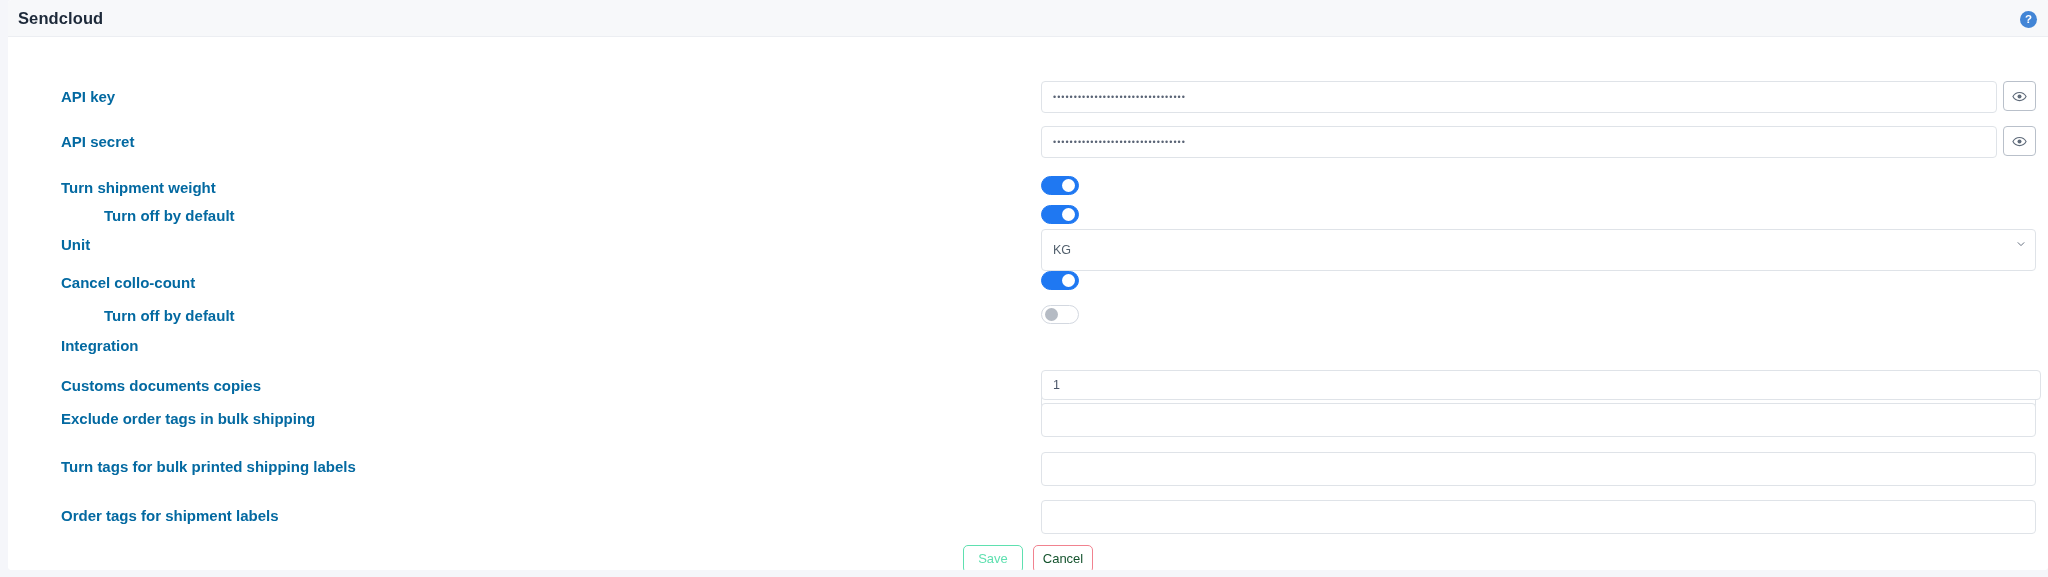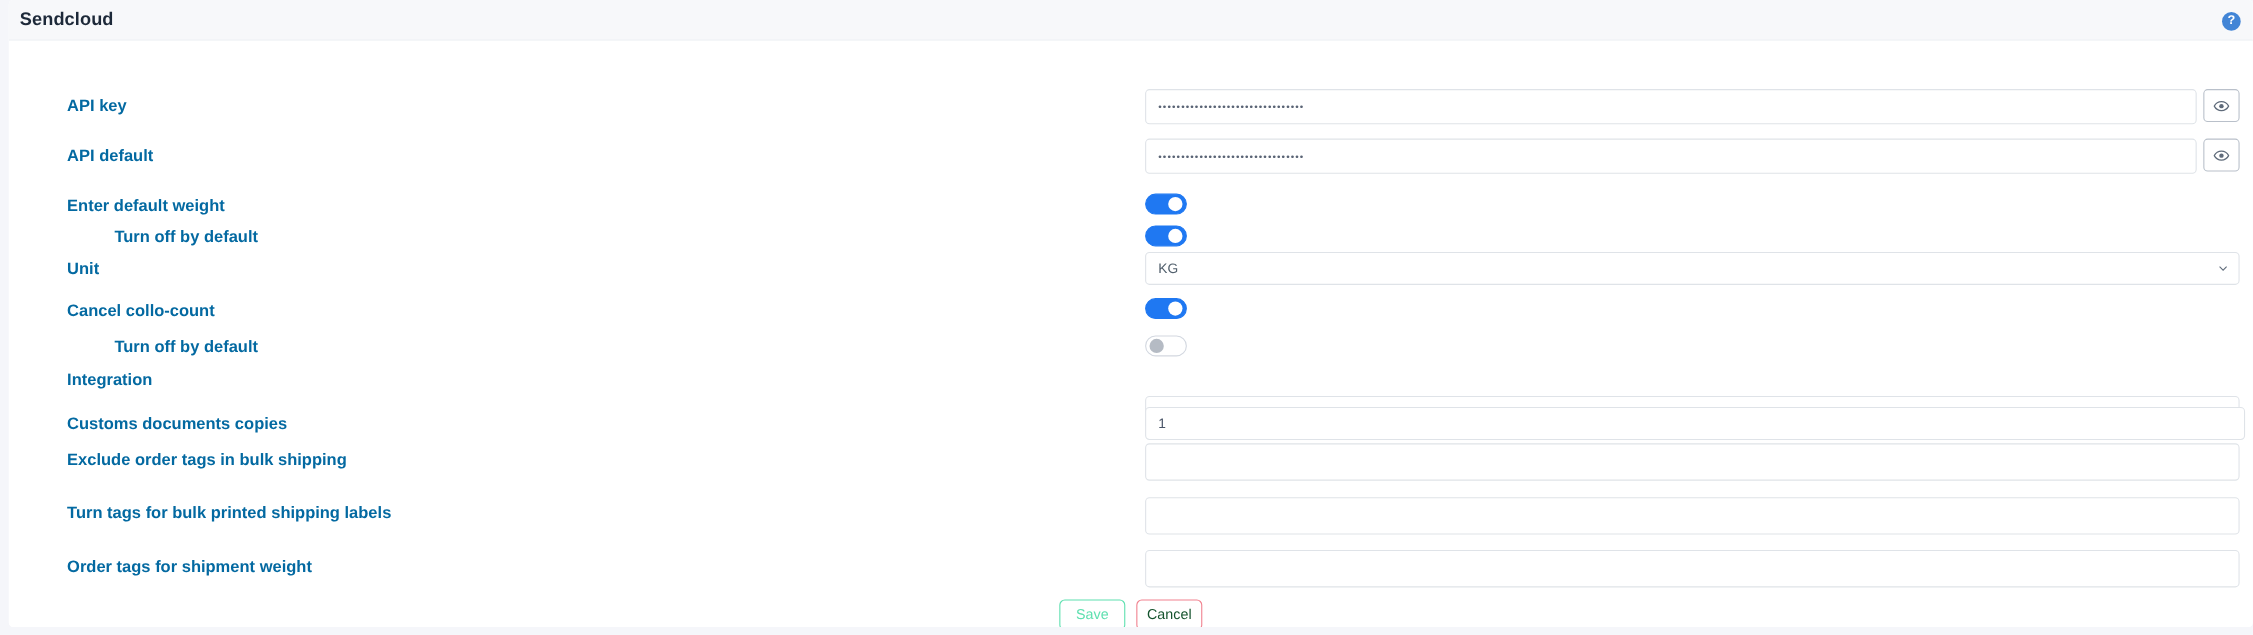--- a/index.html
+++ b/index.html
@@ -142,21 +142,21 @@
     border-radius: 50%;
     transition: none;
   }
   .toggle.on .knob { right: 3px; background: #ffffff; }
   .toggle.off .knob { left: 3px; background: #b5bbc4; }
 
   
   .sel-wrap { position: relative; }
   .sel {
     width: 100%;
-    height: 30px;
+    height: 42px;
     border: 1px solid #dfe3e8;
     border-radius: 4px;
     background: #ffffff;
     font-family: "Liberation Sans", sans-serif;
     font-size: 12.5px;
     color: #52606d;
     padding: 0 28px 0 11px;
     outline: none;
     appearance: none;
     -webkit-appearance: none;
@@ -215,34 +215,34 @@
         <div class="secret-dots">••••••••••••••••••••••••••••••••</div>
       </div>
       <div class="eye-btn">
         <svg width="15" height="15" viewBox="0 0 24 24" fill="none" stroke="#5f6b7a" stroke-width="1.8">
           <path d="M1.5 12S5 5.5 12 5.5 22.5 12 22.5 12 19 18.5 12 18.5 1.5 12 1.5 12Z"></path>
           <circle cx="12" cy="12" r="3.2" fill="#5f6b7a" stroke="none"></circle>
         </svg>
       </div>
     </div>
 
-    <div class="row-label" style="top:96px;">API default</div>
+    <div class="row-label" style="top:96px;">API secret</div>
     <div class="field input-group" style="top:89px; width:995px;">
       <div class="grow">
         <div class="secret-dots">••••••••••••••••••••••••••••••••</div>
       </div>
       <div class="eye-btn">
         <svg width="15" height="15" viewBox="0 0 24 24" fill="none" stroke="#5f6b7a" stroke-width="1.8">
           <path d="M1.5 12S5 5.5 12 5.5 22.5 12 22.5 12 19 18.5 12 18.5 1.5 12 1.5 12Z"></path>
           <circle cx="12" cy="12" r="3.2" fill="#5f6b7a" stroke="none"></circle>
         </svg>
       </div>
     </div>
 
-    <div class="row-label" style="top:142px;">Enter default weight</div>
+    <div class="row-label" style="top:142px;">Turn shipment weight</div>
     <div class="field" style="top:139px;">
       <div class="toggle on">
           <div class="knob"></div>
         </div>
     </div>
 
     <div class="row-label indented" style="top:170px;">Turn off by default</div>
     <div class="field" style="top:168px;">
       <div class="toggle on">
           <div class="knob"></div>
@@ -285,21 +285,21 @@
 
     <div class="row-label" style="top:340px;">Customs documents copies</div>
     <input class="txt-input field" style="top: 333px; width: 1000px;" value="1">
 
     <div class="row-label" style="top:373px;">Exclude order tags in bulk shipping</div>
     <input class="txt-input field" style="top: 366px; width: 995px; height: 34px;" value="">
 
     <div class="row-label" style="top:421px;">Turn tags for bulk printed shipping labels</div>
     <input class="txt-input field" style="top: 415px; width: 995px; height: 34px;" value="">
 
-    <div class="row-label" style="top:470px;">Order tags for shipment weight</div>
+    <div class="row-label" style="top:470px;">Order tags for shipment labels</div>
     <input class="txt-input field" style="top: 463px; width: 995px; height: 34px;" value="">
 
     <div class="btn-row">
       <div class="btn btn-save">Save</div>
       <div class="btn btn-cancel">Cancel</div>
     </div>
 
   </div>
 </div>
 

